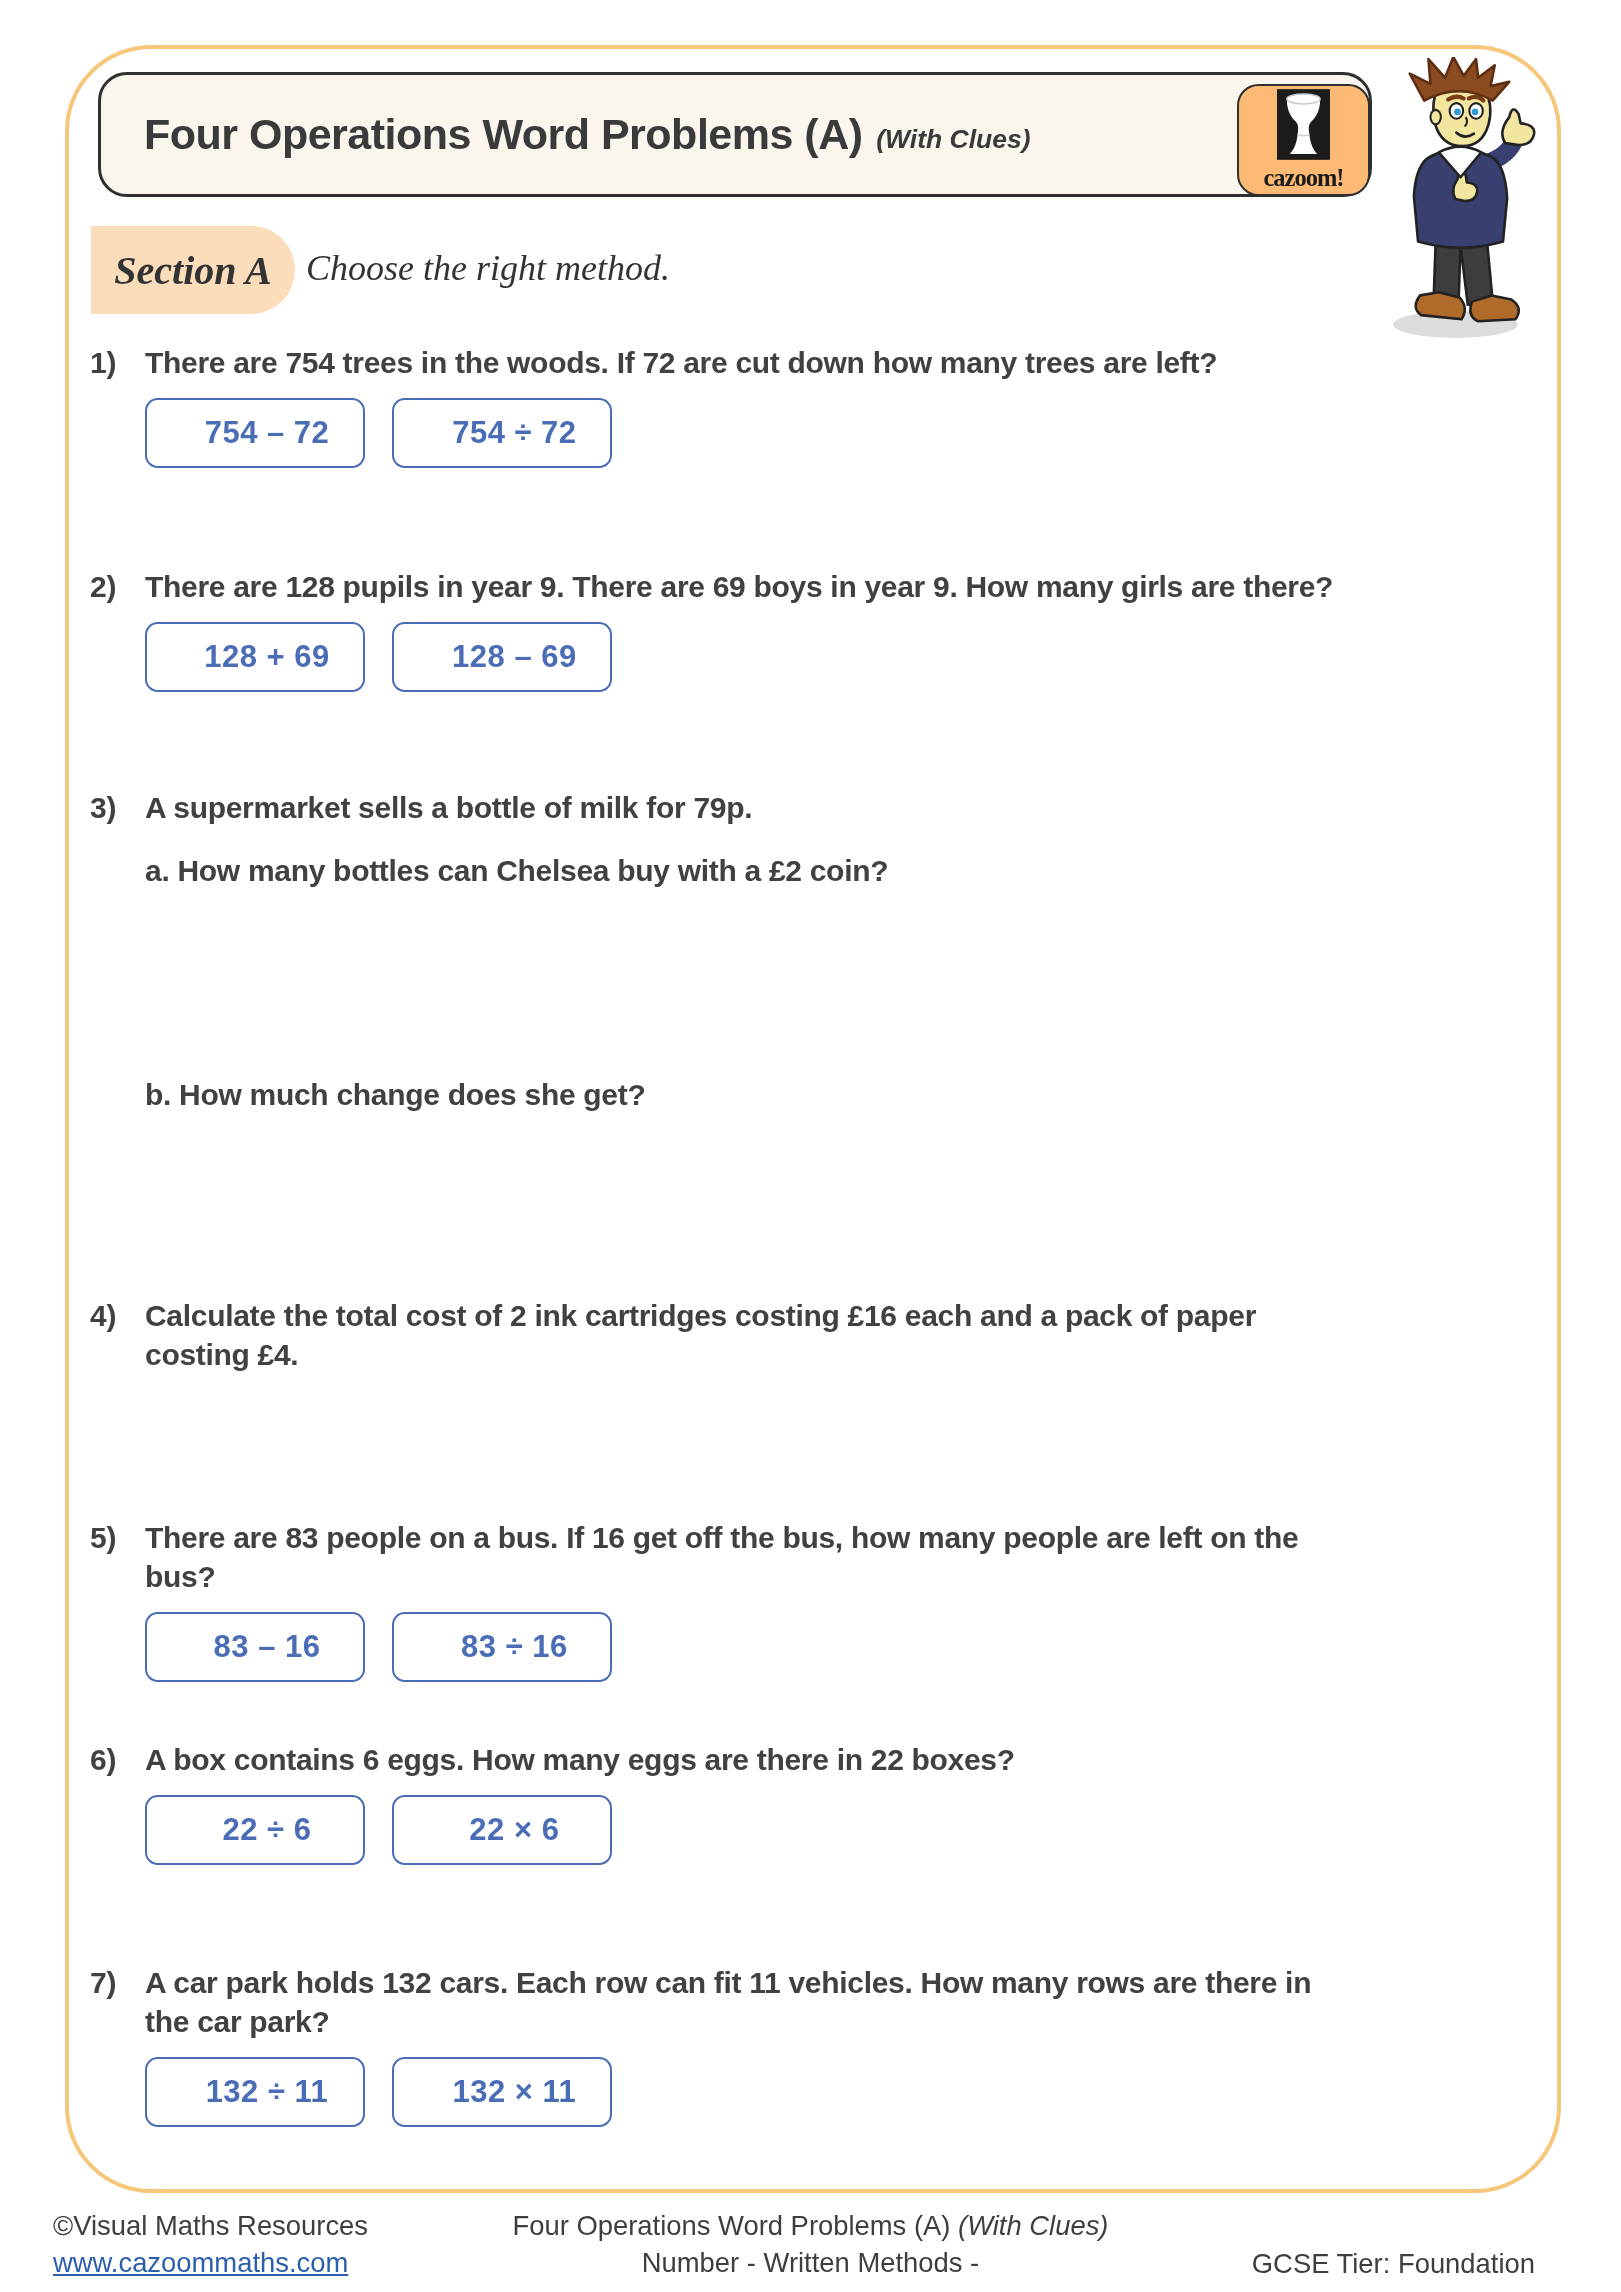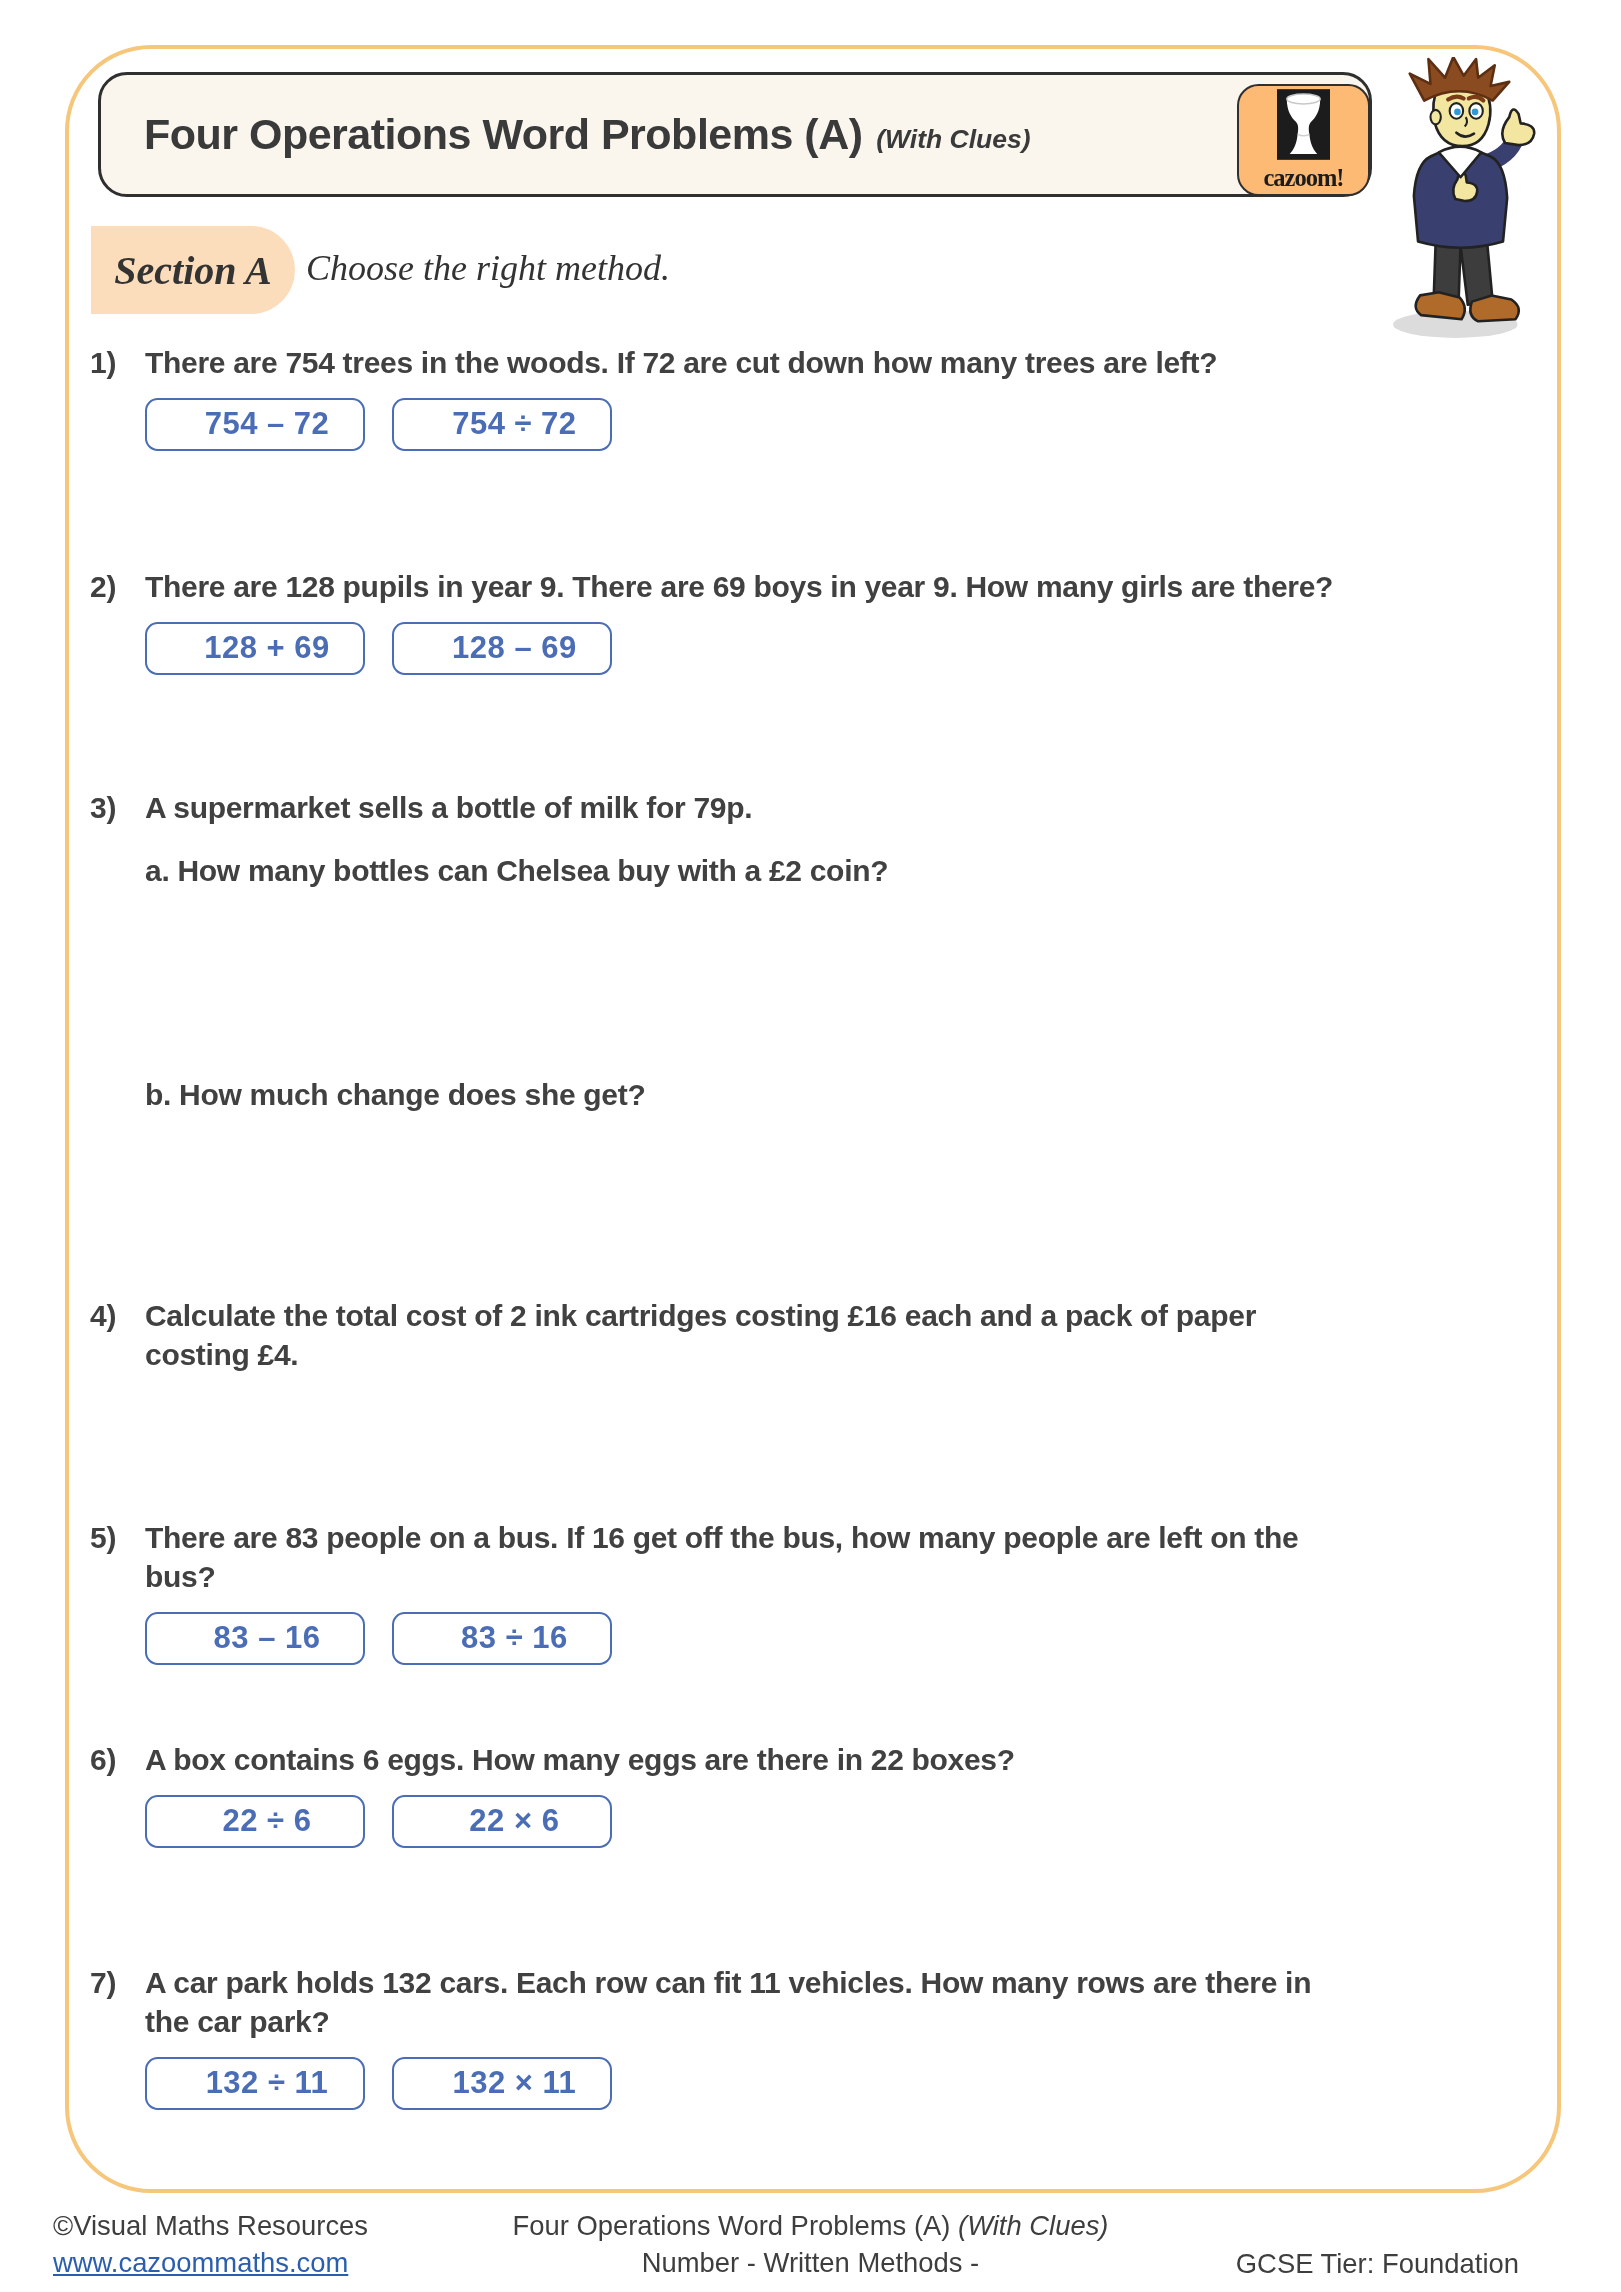--- a/index.html
+++ b/index.html
@@ -39,33 +39,33 @@
   }
   
   .q{position:absolute;left:90px;z-index:1;}
   .q-sub{position:absolute;left:145px;z-index:1;}
   .qrow{display:flex;align-items:flex-start;}
   .qnum{width:55px;font-size:30px;font-weight:bold;line-height:39px;letter-spacing:-0.3px;flex:none;}
   .qtext{width:1343px;font-size:30px;font-weight:bold;line-height:39px;letter-spacing:-0.3px;white-space:pre-line;}
   .clues{display:flex;gap:27.4px;margin-top:15.7px;margin-left:55px;}
   .q-sub .clues{margin-left:0;}
   .clue{
-    width:220px;height:53px;box-sizing:border-box;border:2.9px solid #4a6db6;border-radius:12.7px;
+    width:220px;height:70px;box-sizing:border-box;border:2.9px solid #4a6db6;border-radius:12.7px;
     display:flex;align-items:center;justify-content:center;
     color:#4a6db6;font-size:31px;font-weight:bold;letter-spacing:0.5px;background:#ffffff;padding-left:24px;
   }
   .top-q1{top:343px;}  .top-q2{top:567px;}  .top-q3{top:788px;}
   .top-q3a{top:851px;} .top-q3b{top:1075px;}
   .top-q4{top:1296px;} .top-q5{top:1518px;} .top-q6{top:1740px;} .top-q7{top:1963px;}
   
   .footer-left{position:absolute;left:53px;top:2207px;font-size:27.4px;color:#3e3e3e;line-height:37px;z-index:1;}
   .footer-link{color:#2b5fae;text-decoration:underline;cursor:pointer;}
   .footer-center{position:absolute;left:0;top:2207px;width:1621px;text-align:center;font-size:27.4px;color:#3e3e3e;line-height:37px;z-index:1;}
   .footer-center .it{font-style:italic;}
-  .footer-right{position:absolute;right:102px;top:2248px;font-size:27.4px;color:#3e3e3e;z-index:1;}
+  .footer-right{position:absolute;right:86px;top:2248px;font-size:27.4px;color:#3e3e3e;z-index:1;}
 </style>
 </head>
 <body>
 
 <div class="page">
 
   <div class="outer-border"></div>
 
   <div class="title-box">
     <span class="title">Four Operations Word Problems (A)</span>

